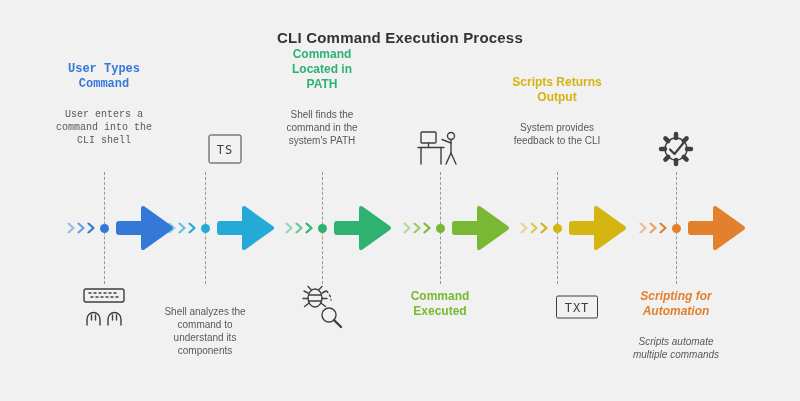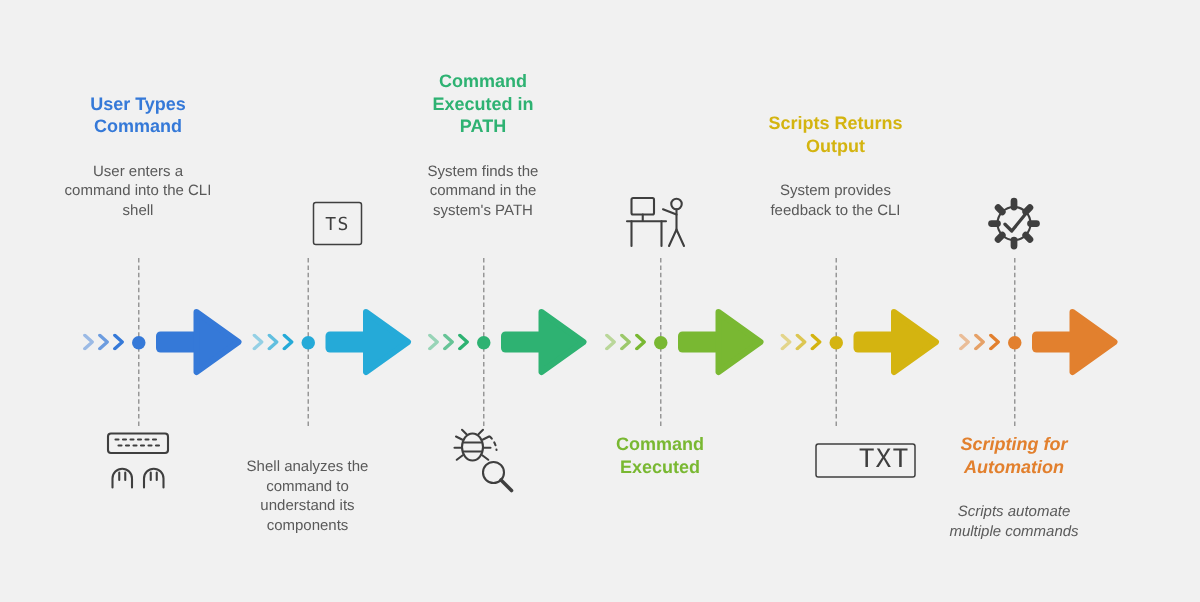--- a/index.html
+++ b/index.html
@@ -25,29 +25,30 @@
     max-width:92px;margin:0 auto 6px auto;}
   .step-desc{font-size:10px;color:#595959;line-height:1.3;max-width:100px;margin:16px auto;}
   .icon{position:absolute;left:50%;transform:translate(-50%,-50%);line-height:0;color:#3f3f3f;}
   .icon.above{top:149px;}
   .icon.below{top:307px;}
   .icon svg{stroke:#3f3f3f;fill:none;stroke-width:1.4;stroke-linecap:round;stroke-linejoin:round;}
   .filebox{border:1.5px solid #3f3f3f;border-radius:2px;background:transparent;
     font-family:"DejaVu Sans Mono",monospace;font-size:12px;color:#3f3f3f;
     display:flex;align-items:center;justify-content:center;line-height:1;letter-spacing:1px;margin-left:40px;}
   .filebox.ts{width:31px;height:27px;}
-  .filebox.txt{width:40px;height:21px;font-size:17px;padding-left:25px;}
+  .filebox.txt{width:40px;height:21px;font-size:12px;}
 </style>
 </head>
 <body>
 
 <div class="canvas">
 
-
-  <div class="step" style="left: 32px; --c: #3579d8;">
+  <div class="diagram-title">CLI Command Execution Process</div>
+
+  <div class="step" style="left: 44px; font-family: Liberation Mono, monospace; --c: #3579d8;">
     <div class="dash"></div>
     <div class="textblock above">
       <div class="step-title">User Types Command</div>
       <div class="step-desc">User enters a command into the CLI shell</div>
     </div>
     <div class="chevrons">
       <svg width="8" height="11" viewBox="0 0 8 11">
           <polyline points="1.5,1 6.5,5.5 1.5,10" fill="none" stroke="currentColor" stroke-width="2.2" stroke-linecap="round" stroke-linejoin="round"></polyline>
         </svg>
       <svg width="8" height="11" viewBox="0 0 8 11">
@@ -100,22 +101,22 @@
         </svg>
     </div>
     <div class="textblock below">
       <div class="step-desc">Shell analyzes the command to understand its components</div>
     </div>
   </div>
 
   <div class="step" style="left: 262px; --c: #2eb272;">
     <div class="dash"></div>
     <div class="textblock above">
-      <div class="step-title">Command Executed in PATH</div>
-      <div class="step-desc">System finds the command in the system's PATH</div>
+      <div class="step-title">Command Located in PATH</div>
+      <div class="step-desc">Shell finds the command in the system's PATH</div>
     </div>
     <div class="chevrons">
       <svg width="8" height="11" viewBox="0 0 8 11">
           <polyline points="1.5,1 6.5,5.5 1.5,10" fill="none" stroke="currentColor" stroke-width="2.2" stroke-linecap="round" stroke-linejoin="round"></polyline>
         </svg>
       <svg width="8" height="11" viewBox="0 0 8 11">
           <polyline points="1.5,1 6.5,5.5 1.5,10" fill="none" stroke="currentColor" stroke-width="2.2" stroke-linecap="round" stroke-linejoin="round"></polyline>
         </svg>
       <svg width="8" height="11" viewBox="0 0 8 11">
           <polyline points="1.5,1 6.5,5.5 1.5,10" fill="none" stroke="currentColor" stroke-width="2.2" stroke-linecap="round" stroke-linejoin="round"></polyline>

